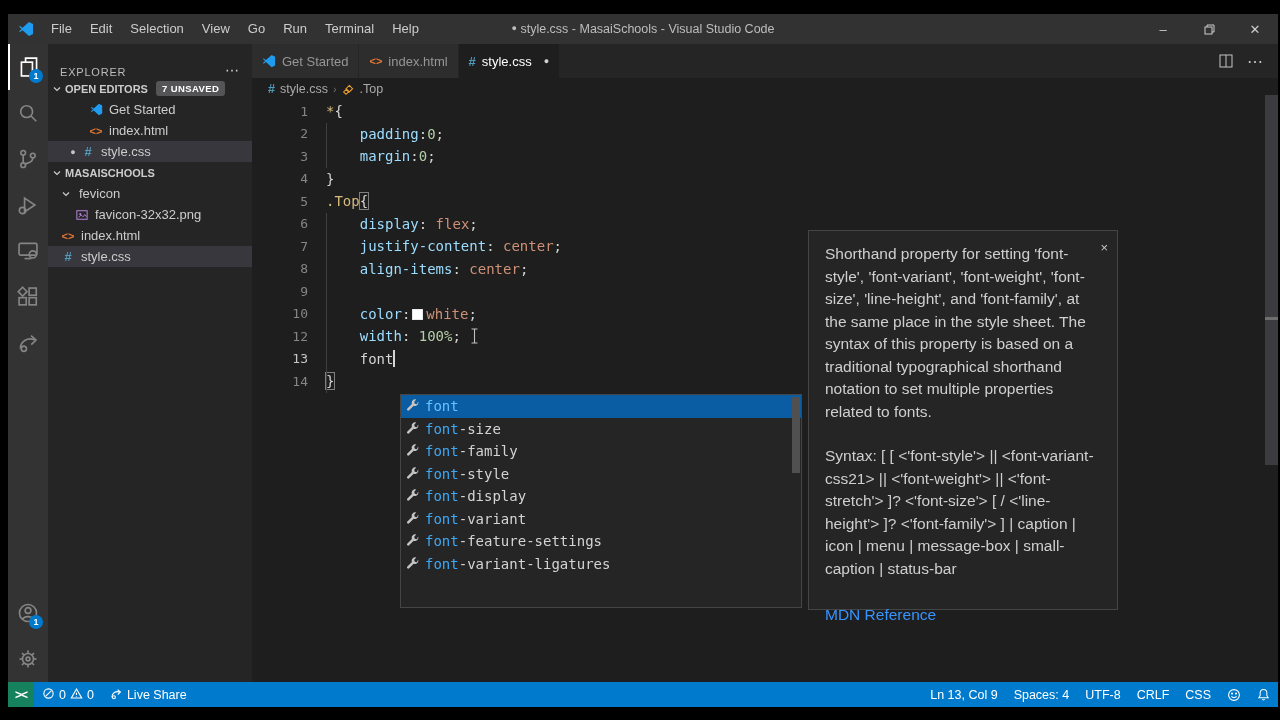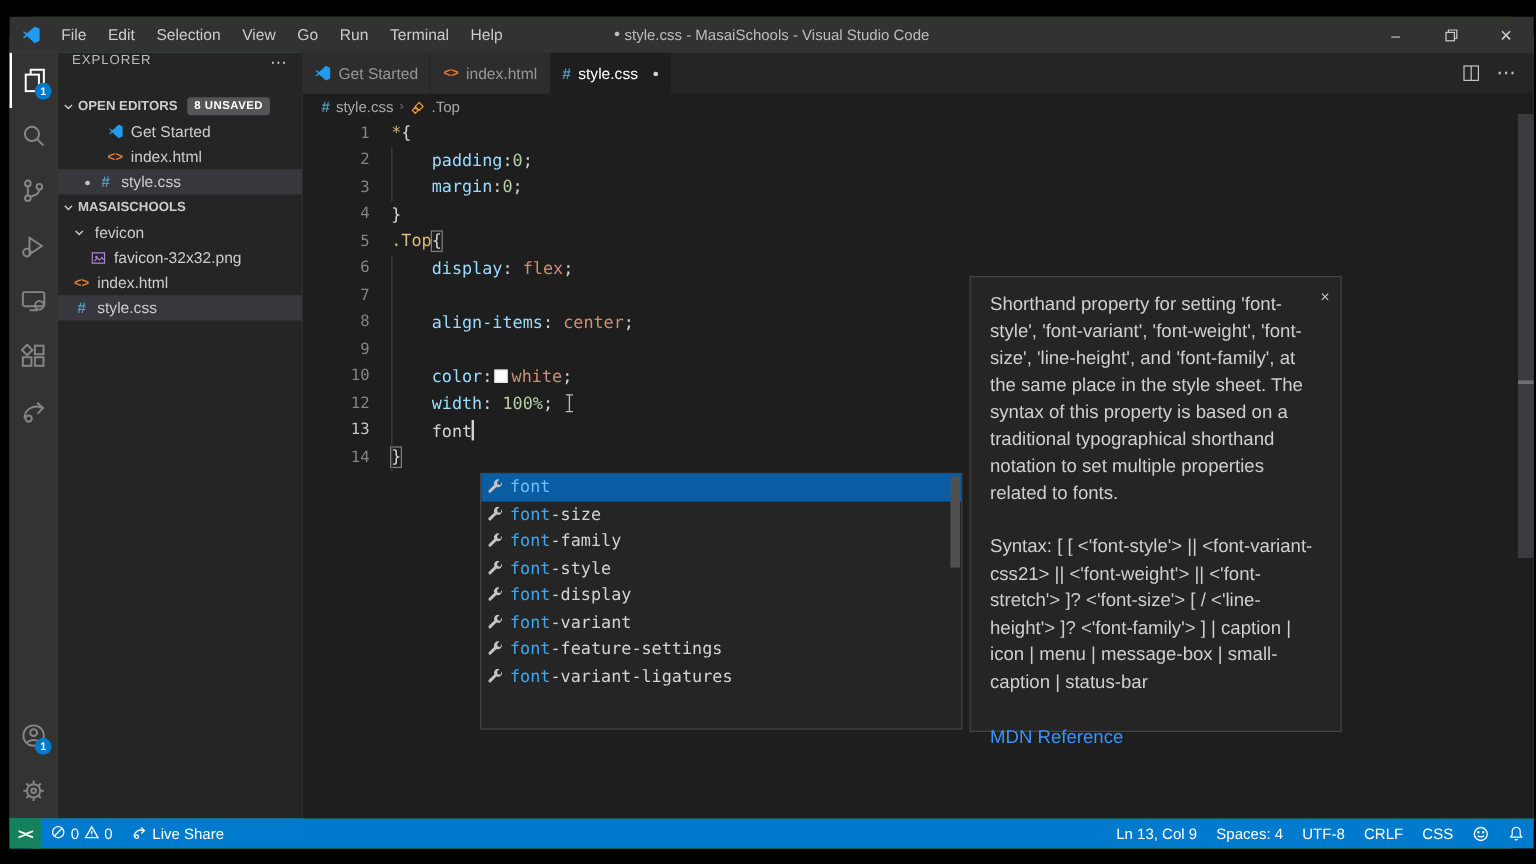--- a/index.html
+++ b/index.html
@@ -27,21 +27,21 @@
              position:relative; color:#858585; }
   .ab-item.active { color:#ffffff; border-left:2px solid #ffffff; }
   .ab-item svg { stroke:currentColor; fill:none; stroke-width:1.2; }
   .ab-badge { position:absolute; right:5px; bottom:7px; min-width:14px; height:14px;
               border-radius:50%; background:#007acc; color:#fff; font-size:9px;
               display:flex; align-items:center; justify-content:center; font-weight:bold; }
   #ab-spacer { flex:1; }
 
   
   #sidebar { width:204px; background:#252526; color:#cccccc; flex:none; font-size:13px; }
-  #sidebar-header { height:34px; display:flex; align-items:flex-start; padding:0 12px;
+  #sidebar-header { height:34px; display:flex; align-items:flex-end; padding:0 12px;
                     font-size:11px; letter-spacing:.8px; color:#bbbbbb; }
   #sidebar-header .more { margin-left:auto; color:#cccccc; letter-spacing:1px; font-size:14px; }
   .section-row { height:21px; display:flex; align-items:center; font-size:11px; font-weight:bold;
                  color:#cccccc; padding-left:4px; }
   .section-row .chev { margin-right:3px; display:flex; }
   .badge-pill { margin-left:8px; background:#555557; color:#ffffff; font-size:9.5px; font-weight:bold;
                 padding:2px 6px; border-radius:3px; letter-spacing:.4px; }
   .file-row { height:21px; display:flex; align-items:center; white-space:nowrap; }
   .file-row.selected { background:#37373d; }
   .fi { width:16px; display:inline-flex; justify-content:center; margin-right:5px; flex:none;
@@ -230,21 +230,21 @@
         <span class="more">⋯</span>
       </div>
 
       <div class="section-row">
         <span class="chev">
           <svg width="10" height="10" viewBox="0 0 10 10">
               <polyline points="2,3.5 5,6.5 8,3.5" fill="none" stroke="#cccccc" stroke-width="1.2"></polyline>
             </svg>
         </span>
         <span>OPEN EDITORS</span>
-        <span class="badge-pill">8 UNSAVED</span>
+        <span class="badge-pill">7 UNSAVED</span>
       </div>
 
       <div class="file-row" style="padding-left:40px;">
         <span class="fi">
             <svg width="13" height="13" viewBox="0 0 16 16">
               <path d="M11 1 L4.5 6.8 2 5 1 5.6 3.6 8 1 10.4 2 11 4.5 9.2 11 15 15 13 V3 Z" fill="#1f9cf0"></path>
             </svg>
           </span>
         <span>Get Started</span>
       </div>
@@ -334,21 +334,21 @@
       <div id="code-area">
         <div class="indent-guide" style="top:22.5px; height:45px;"></div>
         <div class="indent-guide" style="top:112.5px; height:180px;"></div>
         <div id="code-lines">
             <div class="code-line"><span class="ln">1</span><span class="code-text"><span class="tk-sel">*</span><span class="tk-punc">{</span></span></div>
             <div class="code-line"><span class="ln">2</span><span class="code-text">    <span class="tk-prop">padding</span><span class="tk-punc">:</span><span class="tk-num">0</span><span class="tk-punc">;</span></span></div>
             <div class="code-line"><span class="ln">3</span><span class="code-text">    <span class="tk-prop">margin</span><span class="tk-punc">:</span><span class="tk-num">0</span><span class="tk-punc">;</span></span></div>
             <div class="code-line"><span class="ln">4</span><span class="code-text"><span class="tk-punc">}</span></span></div>
             <div class="code-line"><span class="ln">5</span><span class="code-text"><span class="tk-sel">.Top</span><span class="bracket">{</span></span></div>
             <div class="code-line"><span class="ln">6</span><span class="code-text">    <span class="tk-prop">display</span><span class="tk-punc">: </span><span class="tk-val">flex</span><span class="tk-punc">;</span></span></div>
-            <div class="code-line"><span class="ln">7</span></div>
+            <div class="code-line"><span class="ln">7</span><span class="code-text">    <span class="tk-prop">justify-content</span><span class="tk-punc">: </span><span class="tk-val">center</span><span class="tk-punc">;</span></span></div>
             <div class="code-line"><span class="ln">8</span><span class="code-text">    <span class="tk-prop">align-items</span><span class="tk-punc">: </span><span class="tk-val">center</span><span class="tk-punc">;</span></span></div>
             <div class="code-line"><span class="ln">9</span></div>
             <div class="code-line"><span class="ln">10</span><span class="code-text">    <span class="tk-prop">color</span><span class="tk-punc">:</span><span class="swatch white"></span><span class="tk-val">white</span><span class="tk-punc">;</span></span></div>
             <div class="code-line"><span class="ln">12</span><span class="code-text">    <span class="tk-prop">width</span><span class="tk-punc">: </span><span class="tk-num">100%</span><span class="tk-punc">;</span><span class="ibeam"><svg width="9" height="16" viewBox="0 0 9 16" style="vertical-align:-3px;">
                     <path d="M1.5 1 h6 M4.5 1 v14 M1.5 15 h6" stroke="#bfbfbf" fill="none" stroke-width="1.1"></path>
                   </svg></span></span></div>
             <div class="code-line cursor-line"><span class="ln">13</span><span class="code-text">    <span class="tk-plain">font</span><span class="caret"></span></span></div>
             <div class="code-line"><span class="ln">14</span><span class="code-text"><span class="bracket">}</span></span></div>
           </div>
       </div>

